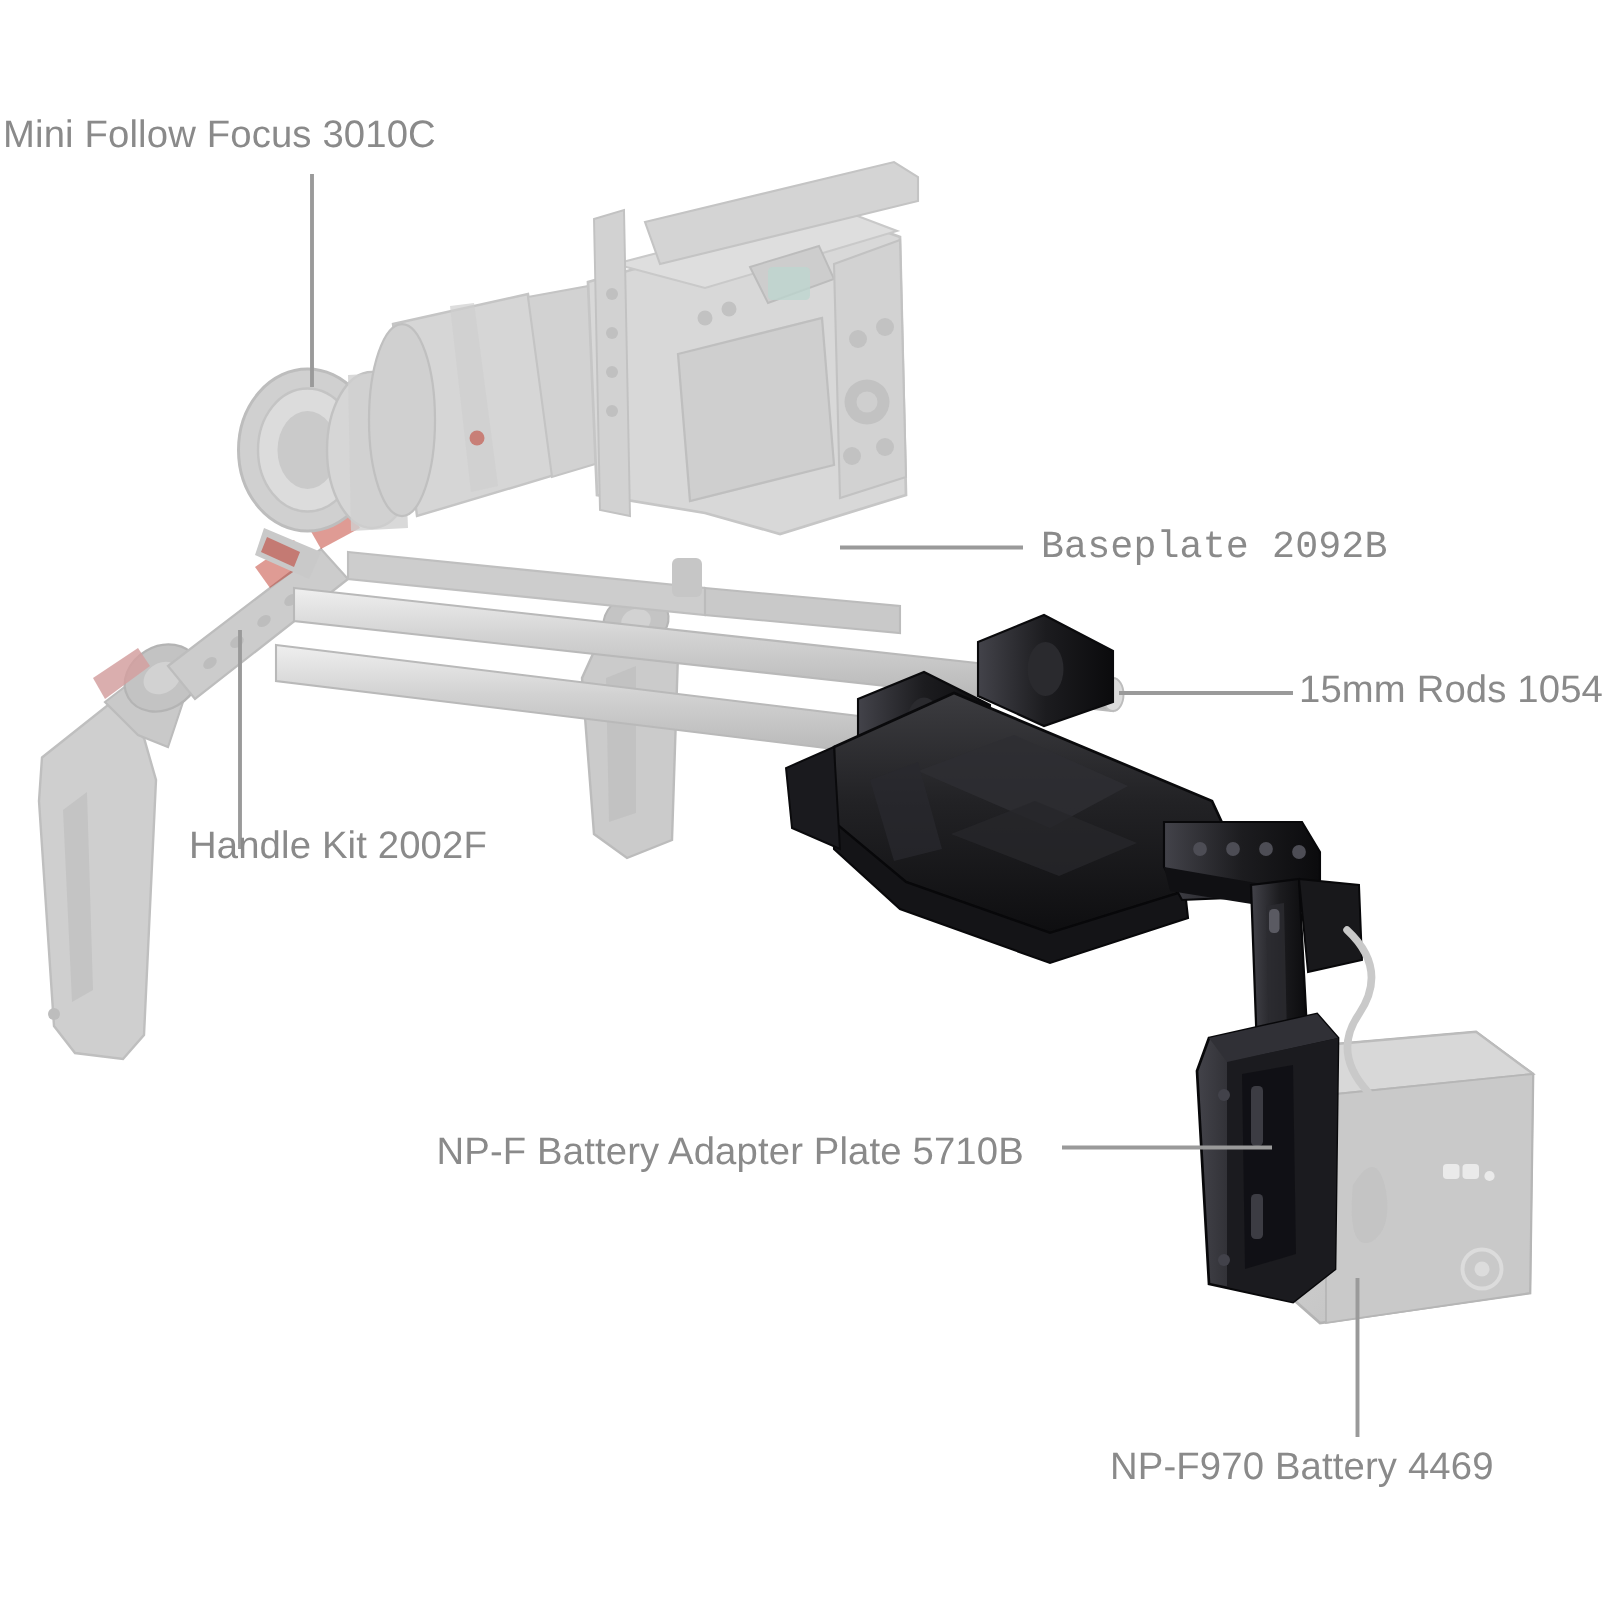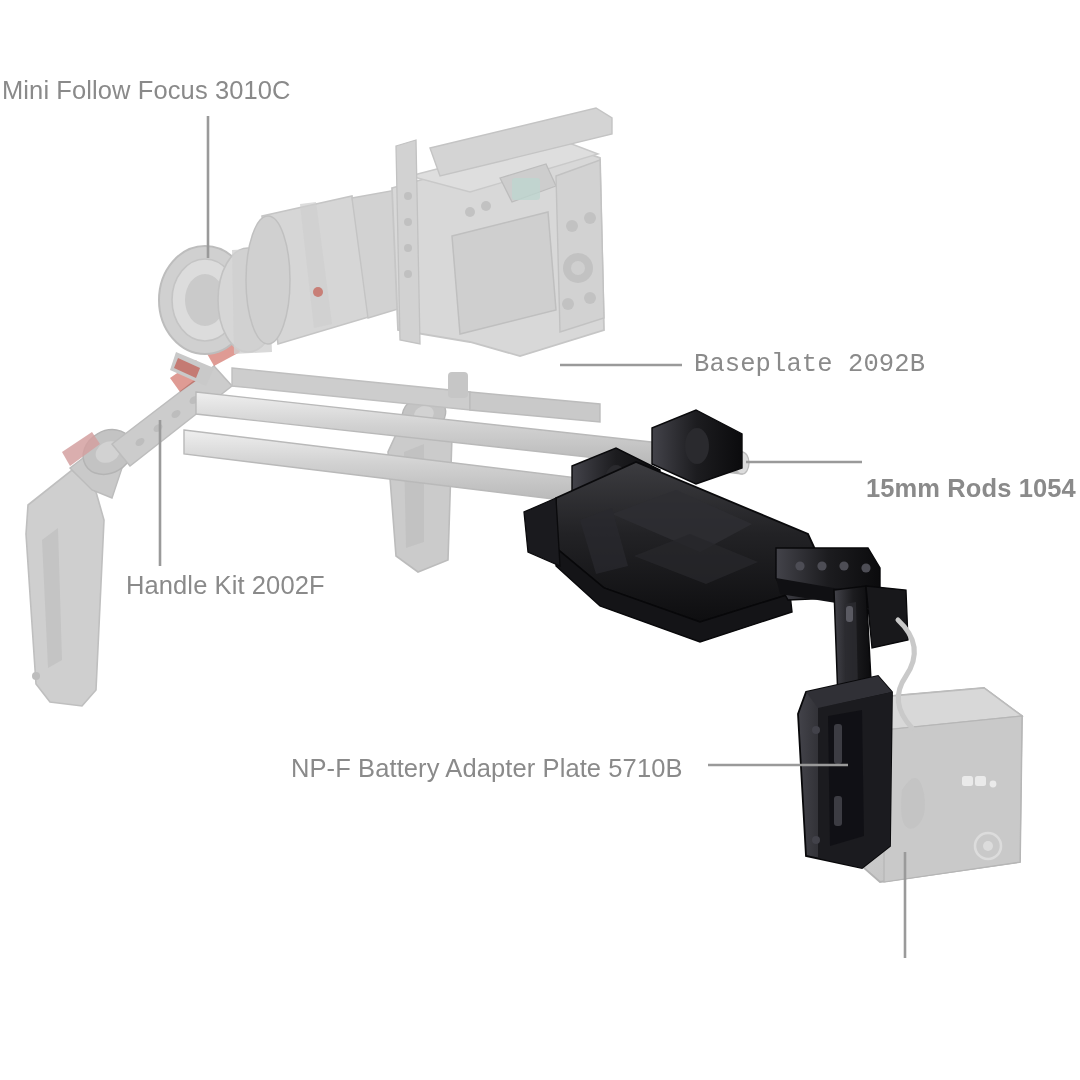--- a/index.html
+++ b/index.html
@@ -16,22 +16,22 @@
     position:absolute;
     color:#8a8a8a;
     font-size:25.5px;
     line-height:1;
     letter-spacing:.1px;
     white-space:nowrap;
     font-weight:400;
   }
   #lbl-ff{left:2px;  top:78px;}
   #lbl-bp{left:694px;top:352px;font-family:Liberation Mono, monospace;}
-  #lbl-rd{left:866px;top:476px;font-weight:bold;}
-  #lbl-hk{left:126px;top:573px;}
+  #lbl-rd{left:866px;top:448px;}
+  #lbl-hk{left:126px;top:552px;}
   #lbl-ap{left:291px;top:756px;}
   #lbl-bt{left:740px;top:966px;}
 </style>
 </head>
 <body>
 
 <div id="stage">
 
   <svg id="art" viewBox="0 0 1080 1080">
     <defs>
@@ -250,14 +250,15 @@
   <div class="label" id="lbl-ff">Mini Follow Focus 3010C</div>
 
   <div class="label" id="lbl-bp">Baseplate 2092B</div>
 
   <div class="label" id="lbl-rd">15mm Rods 1054</div>
 
   <div class="label" id="lbl-hk">Handle Kit 2002F</div>
 
   <div class="label" id="lbl-ap">NP-F Battery Adapter Plate 5710B</div>
 
+  <div class="label" id="lbl-bt">NP-F970 Battery 4469</div>
 
 </div>
 
 </body></html>

